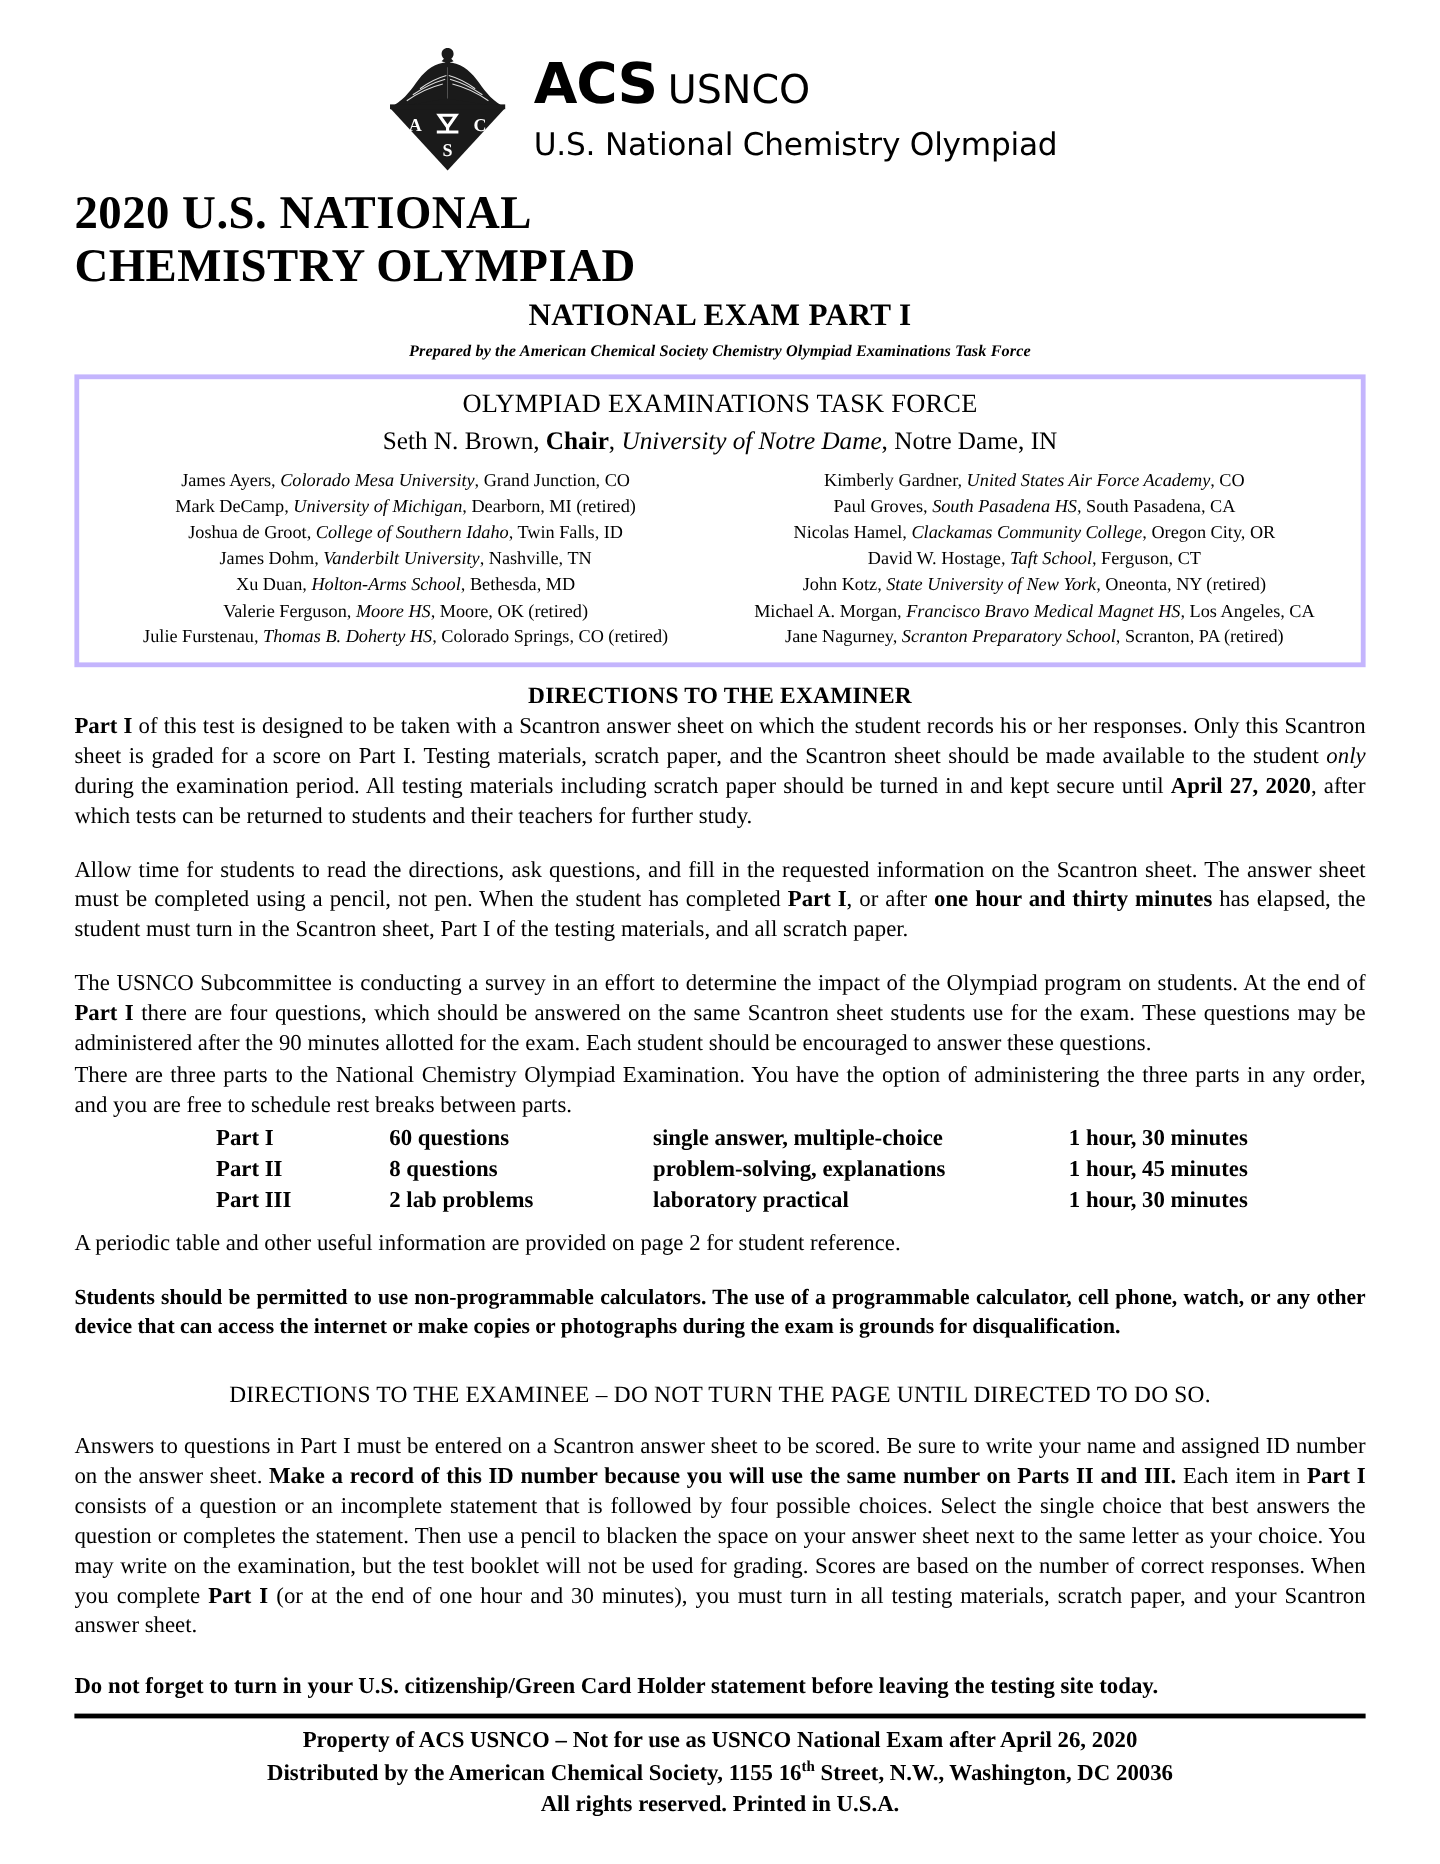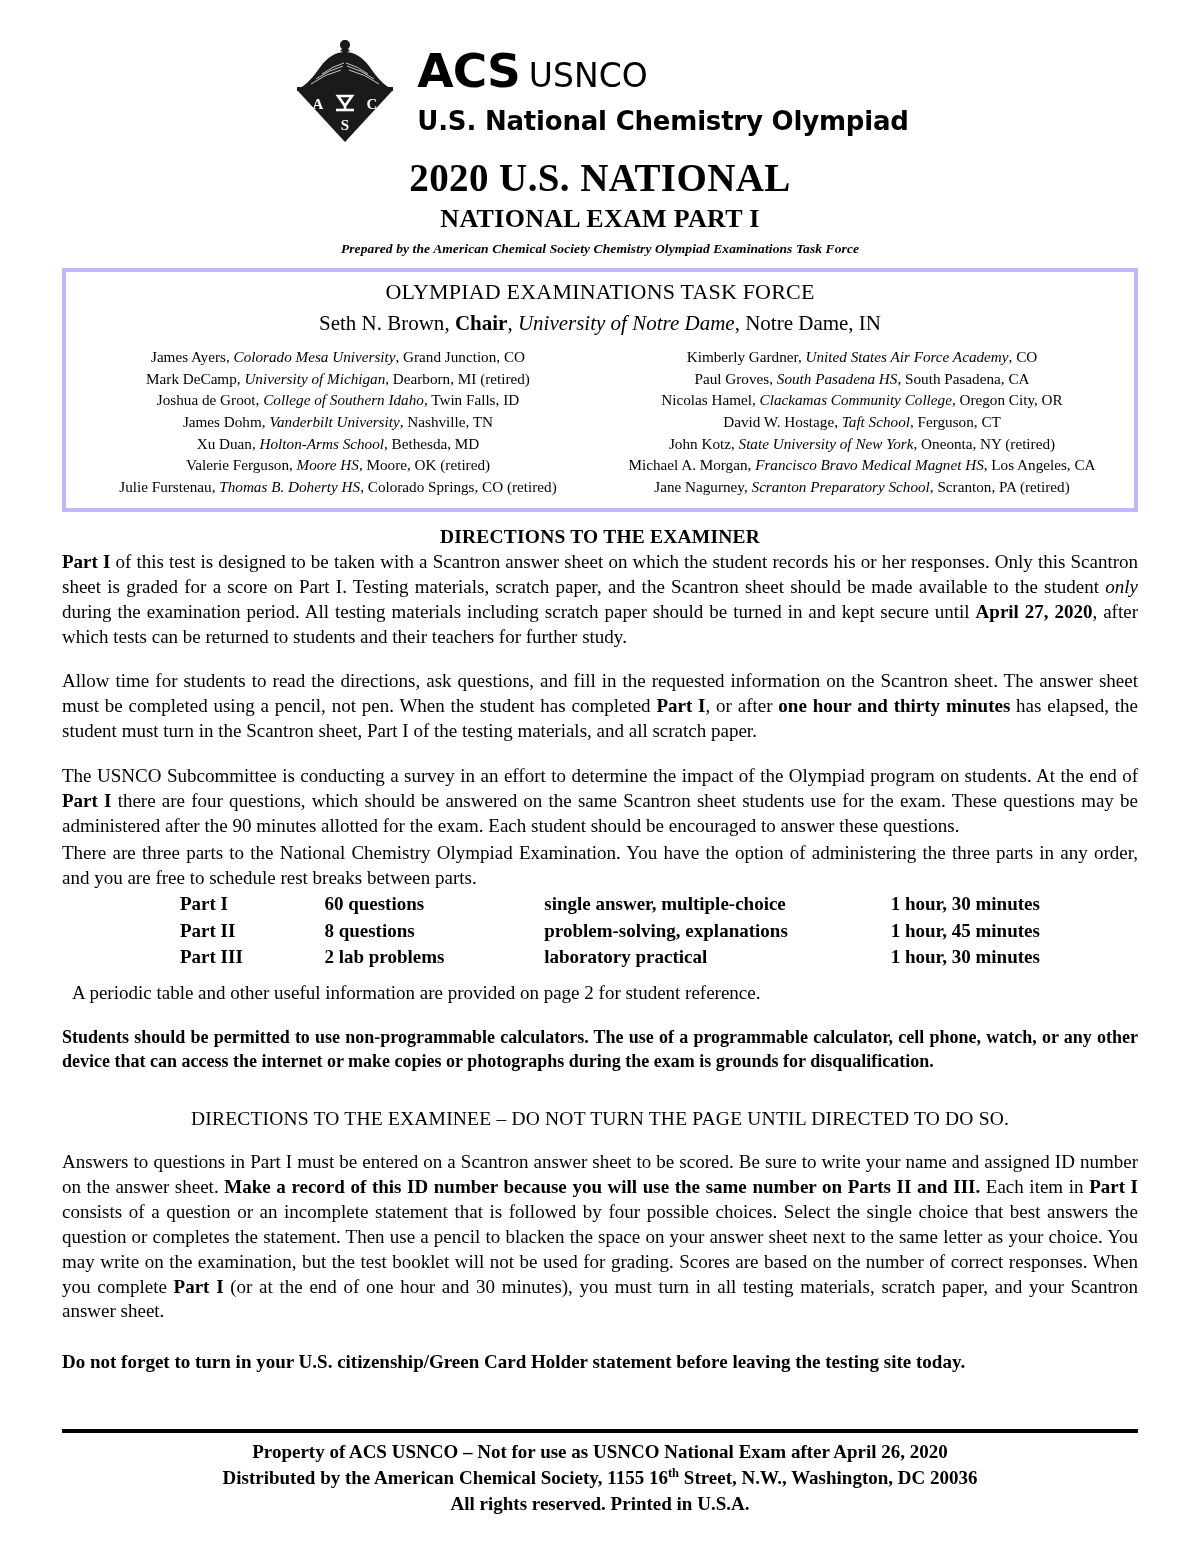--- a/index.html
+++ b/index.html
@@ -54,28 +54,27 @@
     letter-spacing: -1px;
   }
   .logo-usnco {
     font-size: 33px;
     font-weight: 400;
     letter-spacing: 0px;
   }
   .logo-line2 {
     font-family: "DejaVu Sans", "Liberation Sans", sans-serif;
     font-size: 26px;
-    font-weight: 700;
+    font-weight: 400;
     margin-top: 14px;
     letter-spacing: -0.2px;
   }
 
   
   .title-1, .title-2 {
-    text-align: center;
     font-family: "Liberation Serif", serif;
     font-weight: 700;
     font-size: 39px;
     line-height: 1.13;
     letter-spacing: 0.4px;
   }
   .title-1 { margin-top: 10px; }
   .title-3 {
     text-align: center;
     font-weight: 700;
@@ -156,21 +155,21 @@
     vertical-align: top;
   }
   .pt-c1 { width: 146px; }
   .pt-c2 { width: 222px; }
   .pt-c3 { width: 350px; }
   .pt-c4 { width: 250px; }
 
   .note-line {
     font-size: 19px;
     line-height: 1.31;
-    margin: 10px 0 0 10px;
+    margin: 10px 0 0 0;
   }
   .calc-note {
     font-size: 18px;
     font-weight: 700;
     line-height: 1.33;
     text-align: justify;
     margin: 20px 0 0 0;
   }
   .examinee-head {
     text-align: center;
@@ -245,20 +244,21 @@
     <div class="logo-words">
       <div class="logo-line1">
         <span class="logo-acs">ACS</span>
         <span class="logo-usnco">USNCO</span>
       </div>
       <div class="logo-line2">U.S. National Chemistry Olympiad</div>
     </div>
   </div>
 
   <div class="title-1">2020 U.S. NATIONAL</div>
+  <div class="title-2">CHEMISTRY OLYMPIAD</div>
   <div class="title-3">NATIONAL EXAM PART I</div>
   <div class="title-sub">Prepared by the American Chemical Society Chemistry Olympiad Examinations Task Force</div>
 
   <div class="tf-box">
     <div class="tf-title">OLYMPIAD EXAMINATIONS TASK FORCE</div>
     <div class="tf-chair">
       <span>Seth N. Brown</span><span>, </span><span class="bold">Chair</span><span>, </span><span class="ital">University of Notre Dame</span><span>, </span><span>Notre Dame, IN</span>
     </div>
     <div class="tf-cols">
       <div class="tf-col">

